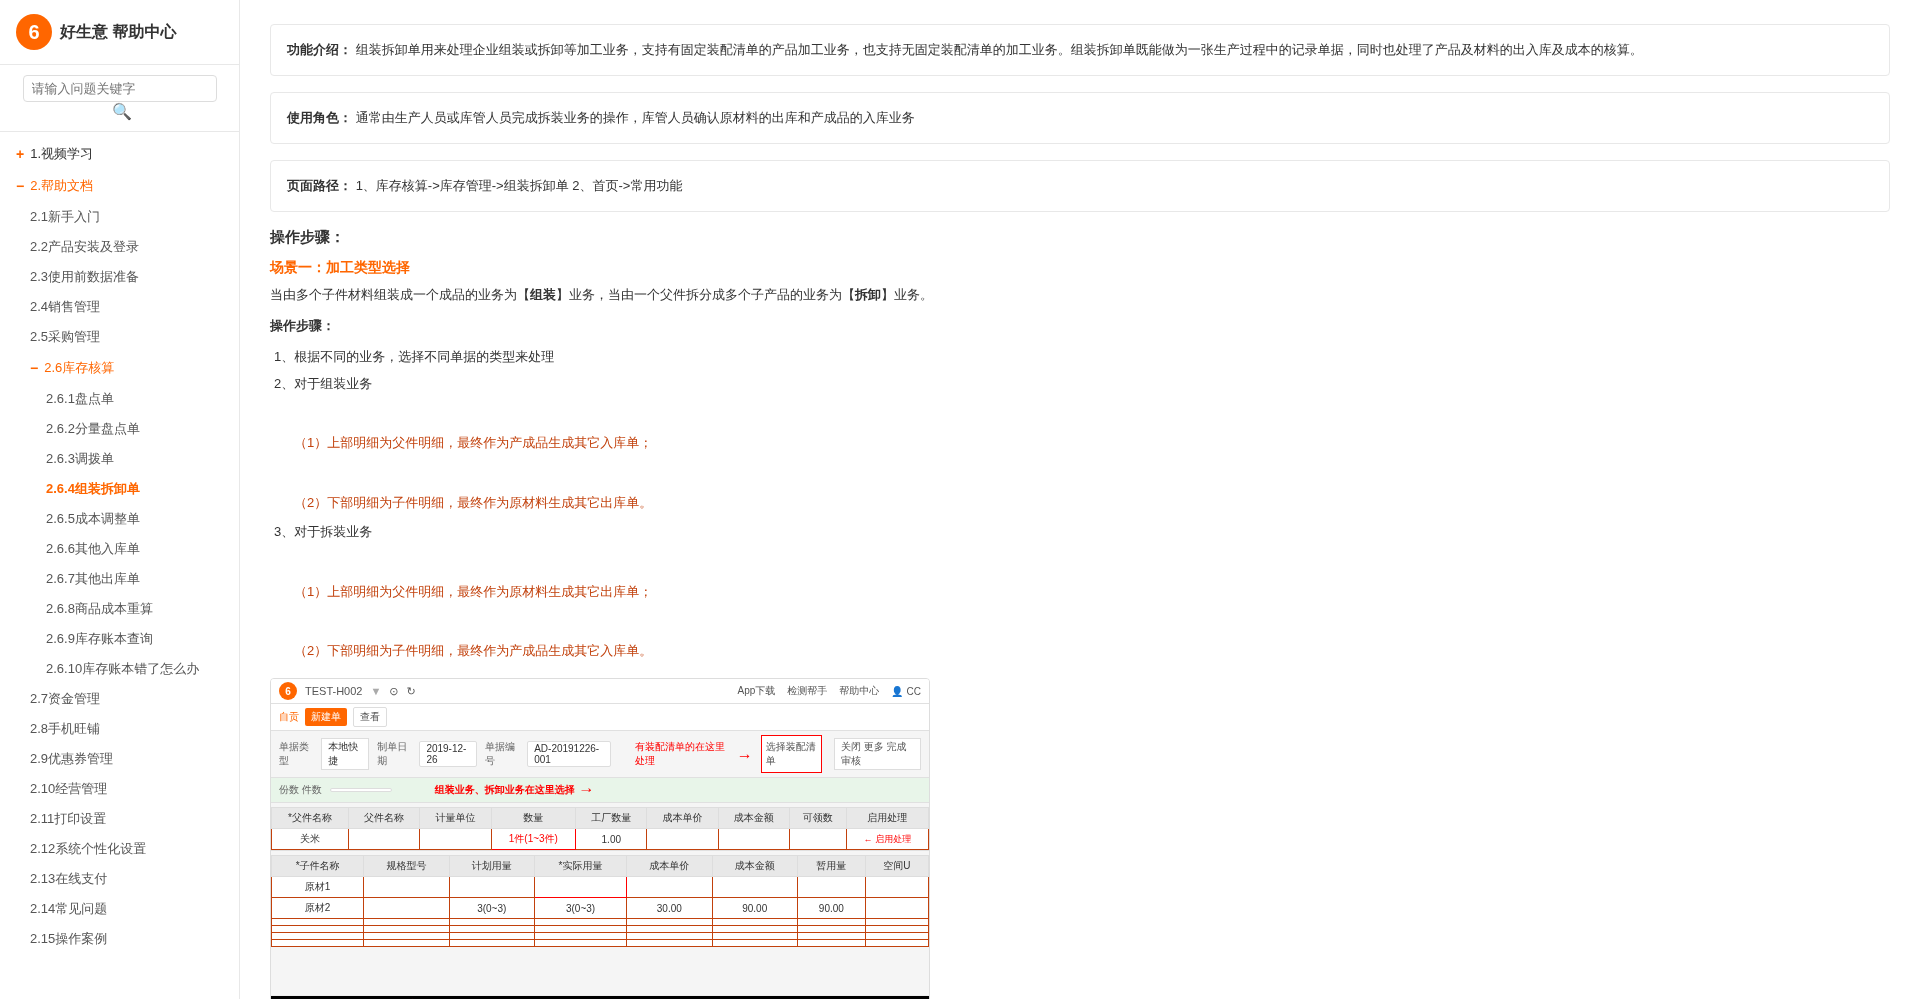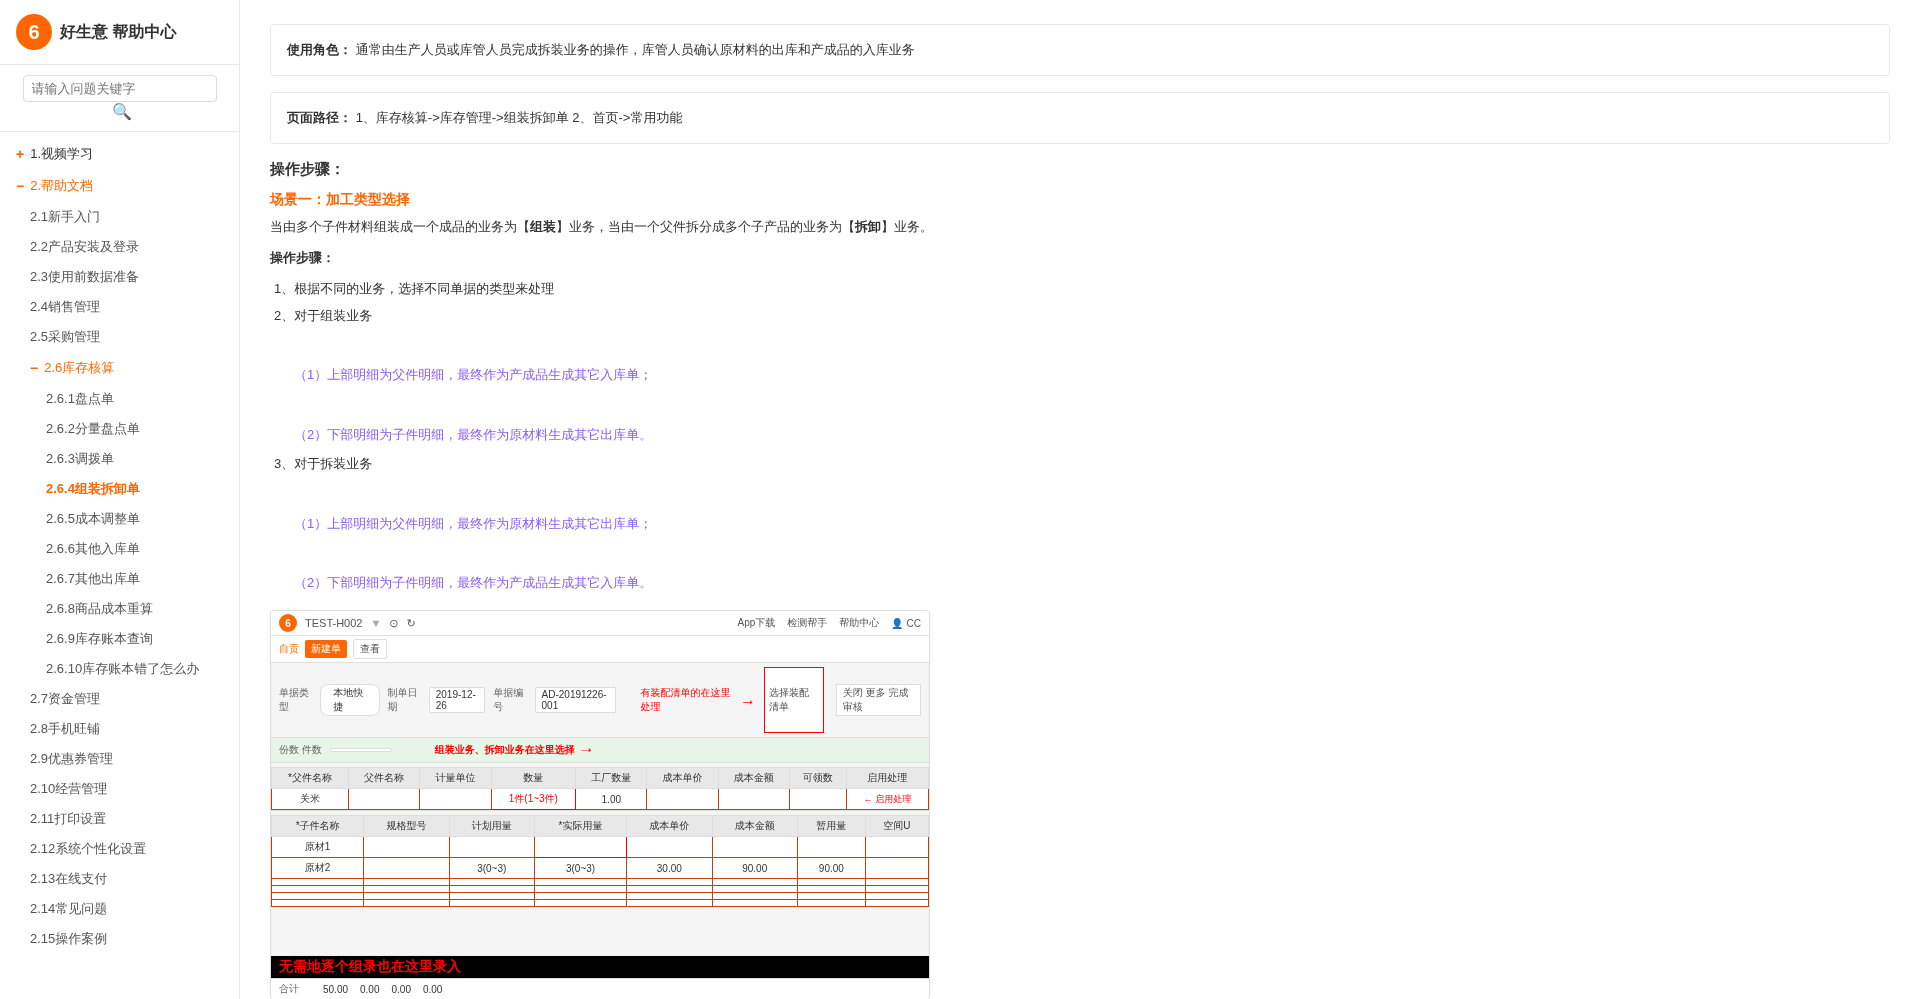--- a/index.html
+++ b/index.html
@@ -200,21 +200,21 @@
       line-height: 1.8;
       color: #333;
       margin-bottom: 4px;
       padding-left: 4px;
     }
 
     .sub-step {
       padding-left: 24px;
       font-size: 13px;
       line-height: 1.8;
-      color: #8b5cf6;
+      color: #c2410c;
       margin-top: 36px;
     }
 
     
     .screenshot-container {
       border: 1px solid #ddd;
       border-radius: 4px;
       overflow: hidden;
       margin-top: 16px;
       background: #f0f0f0;
@@ -312,20 +312,24 @@
       <a class="nav-sub-item">2.14常见问题</a>
       <a class="nav-sub-item">2.15操作案例</a>
     </div>
   </div>
 </div>
 
 <div id="main">
 
   <div id="content-area">
 
+    <div class="info-block">
+      <span style="font-weight:bold;">功能介绍：</span>
+      <span>组装拆卸单用来处理企业组装或拆卸等加工业务，支持有固定装配清单的产品加工业务，也支持无固定装配清单的加工业务。组装拆卸单既能做为一张生产过程中的记录单据，同时也处理了产品及材料的出入库及成本的核算。</span>
+    </div>
 
     <div class="info-block">
       <span style="font-weight:bold;">使用角色：</span>
       <span>通常由生产人员或库管人员完成拆装业务的操作，库管人员确认原材料的出库和产成品的入库业务</span>
     </div>
 
     <div class="info-block">
       <span style="font-weight:bold;">页面路径：</span>
       <span>1、库存核算-&gt;库存管理-&gt;组装拆卸单 2、首页-&gt;常用功能</span>
     </div>
@@ -370,29 +374,29 @@
         </div>
 
         <div style="background:#fff; border-bottom:1px solid #e0e0e0; padding:3px 8px; display:flex; align-items:center; gap:6px; font-size:10px;">
           <span style="color:#f60;">自贡</span>
           <span style="background:#f60;color:#fff;padding:2px 6px;border-radius:2px;">新建单</span>
           <span style="color:#555;border:1px solid #ddd;padding:2px 6px;border-radius:2px;">查看</span>
         </div>
 
         <div style="background:#f5f5f5; padding:4px 8px; display:flex; align-items:center; gap:8px; font-size:10px; border-bottom:1px solid #e0e0e0; position:relative;">
           <span style="color:#666;">单据类型</span>
-          <span style="border:1px solid #ddd;background:#fff;padding:1px 12px;border-radius:8px;">本地快捷</span>
+          <span style="border:1px solid #ddd;background:#fff;padding:1px 6px;border-radius:0;">本地快捷</span>
           <span style="color:#666;">制单日期</span>
           <span style="border:1px solid #ddd;background:#fff;padding:1px 6px;border-radius:2px;">2019-12-26</span>
           <span style="color:#666;">单据编号</span>
           <span style="border:1px solid #ddd;background:#fff;padding:1px 6px;border-radius:2px;">AD-20191226-001</span>
 
           <span style="color:red;font-size:10px;margin-left:16px;">有装配清单的在这里处理</span>
           <span style="color:red;font-size:16px;">→</span>
-          <span style="border:1px solid red;color:#555;padding:18px 4px;font-size:10px;background:#fff;">选择装配清单</span>
+          <span style="border:1px solid red;color:#555;padding:4px 4px;font-size:10px;background:#fff;">选择装配清单</span>
           <span style="border:1px solid #ddd;color:#555;padding:1px 6px;font-size:10px;background:#fff;margin-left:4px;">关闭 更多 完成审核</span>
         </div>
 
         <div style="background:#e8f5e9; padding:3px 8px; display:flex; align-items:center; gap:8px; font-size:10px; border-bottom:1px solid #e0e0e0; position:relative;">
           <span style="color:#666;">份数 件数</span>
           <span style="border:1px solid #ddd;background:#fff;padding:1px 30px;border-radius:2px;"></span>
 
           <span style="color:red;font-size:10px;margin-left:16px;font-weight:bold;padding-left:19px;">组装业务、拆卸业务在这里选择</span>
           <span style="color:red;font-size:16px;transform:rotate(90deg);display:inline-block;">↑</span>
         </div>

